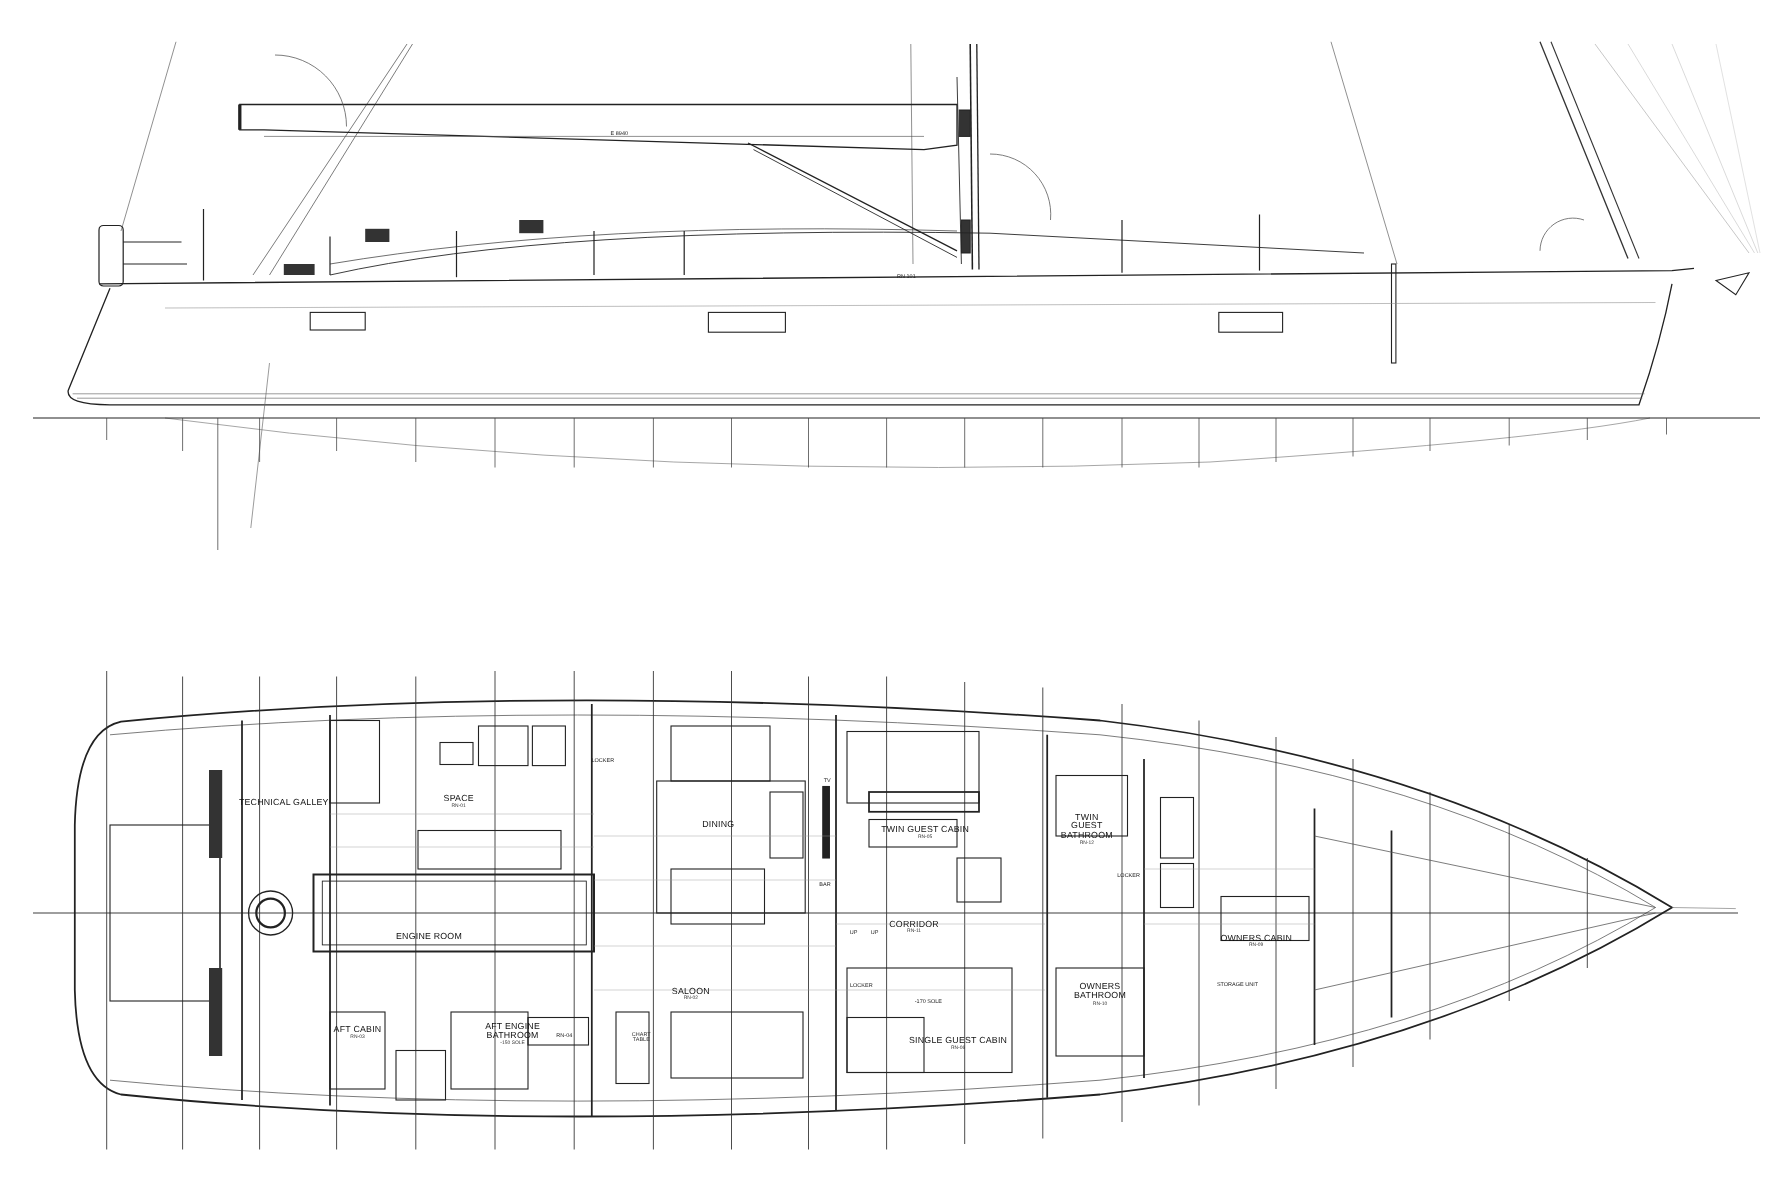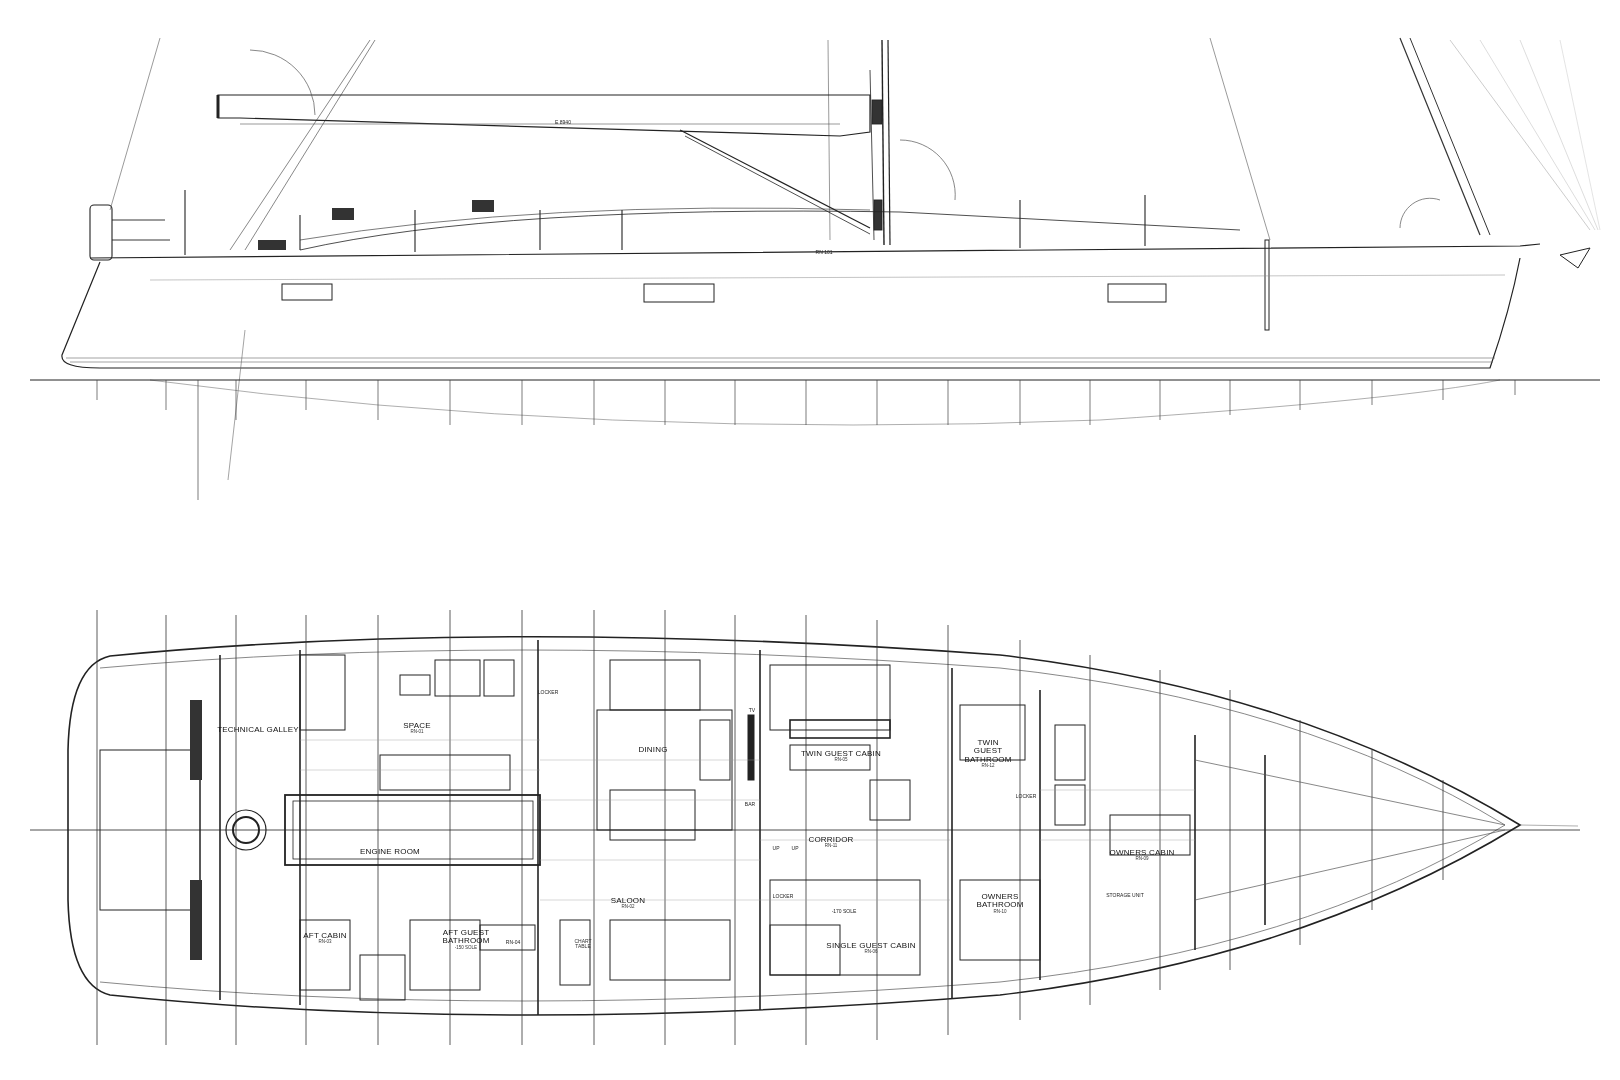--- a/index.html
+++ b/index.html
@@ -228,21 +228,21 @@
   <span class="c">RN-01</span>
 </div>
 <div class="lbl" style="left:390px;top:852px;">
   <span class="n">ENGINE ROOM</span>
 </div>
 <div class="lbl" style="left:325px;top:939px;">
   <span class="n">AFT CABIN</span>
   <span class="c">RN-03</span>
 </div>
 <div class="lbl" style="left:466px;top:940px;width:55px;white-space:normal;">
-  <span class="n">AFT GUEST BATHROOM</span>
+  <span class="n">AFT ENGINE BATHROOM</span>
   <span class="c">-150 SOLE</span>
 </div>
 <div class="small" style="left:513px;top:942px;">RN-04</div>
 <div class="lbl" style="left:583px;top:944px;width:24px;white-space:normal;">
   <span class="c" style="font-size:5px;">CHART TABLE</span>
 </div>
 <div class="lbl" style="left:653px;top:750px;">
   <span class="n">DINING</span>
 </div>
 <div class="lbl" style="left:628px;top:864px;margin-top:40px;">

